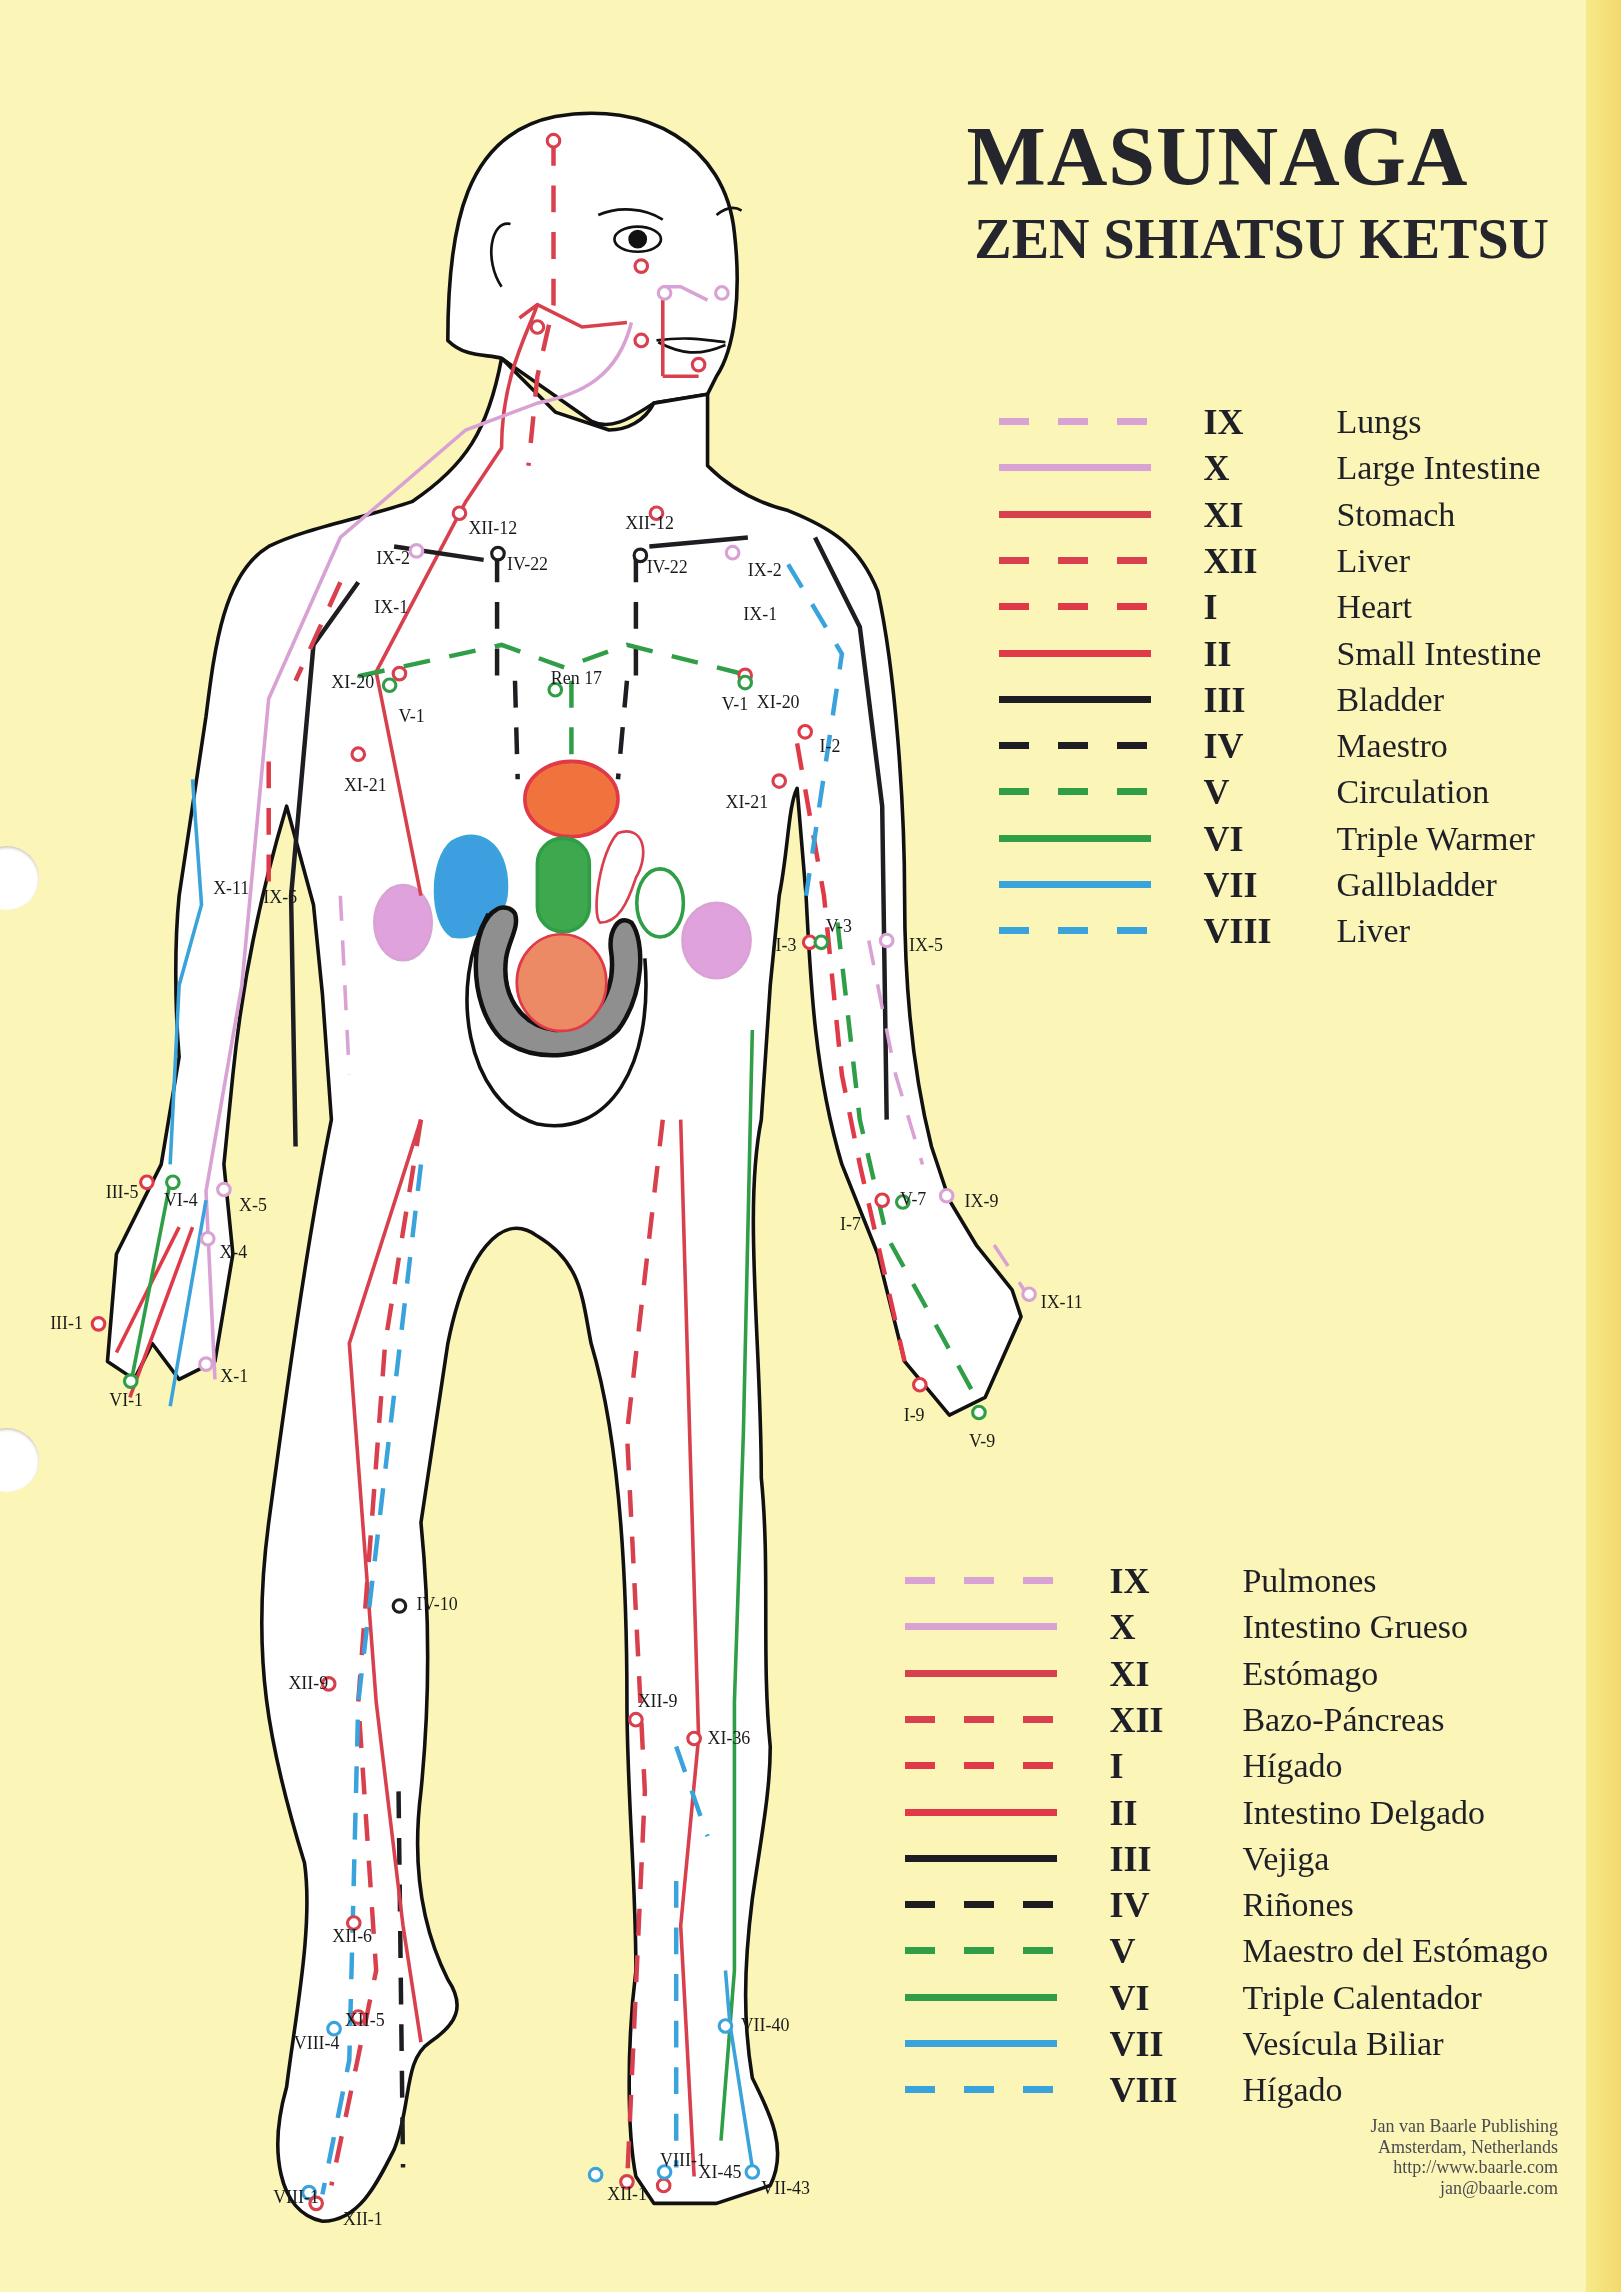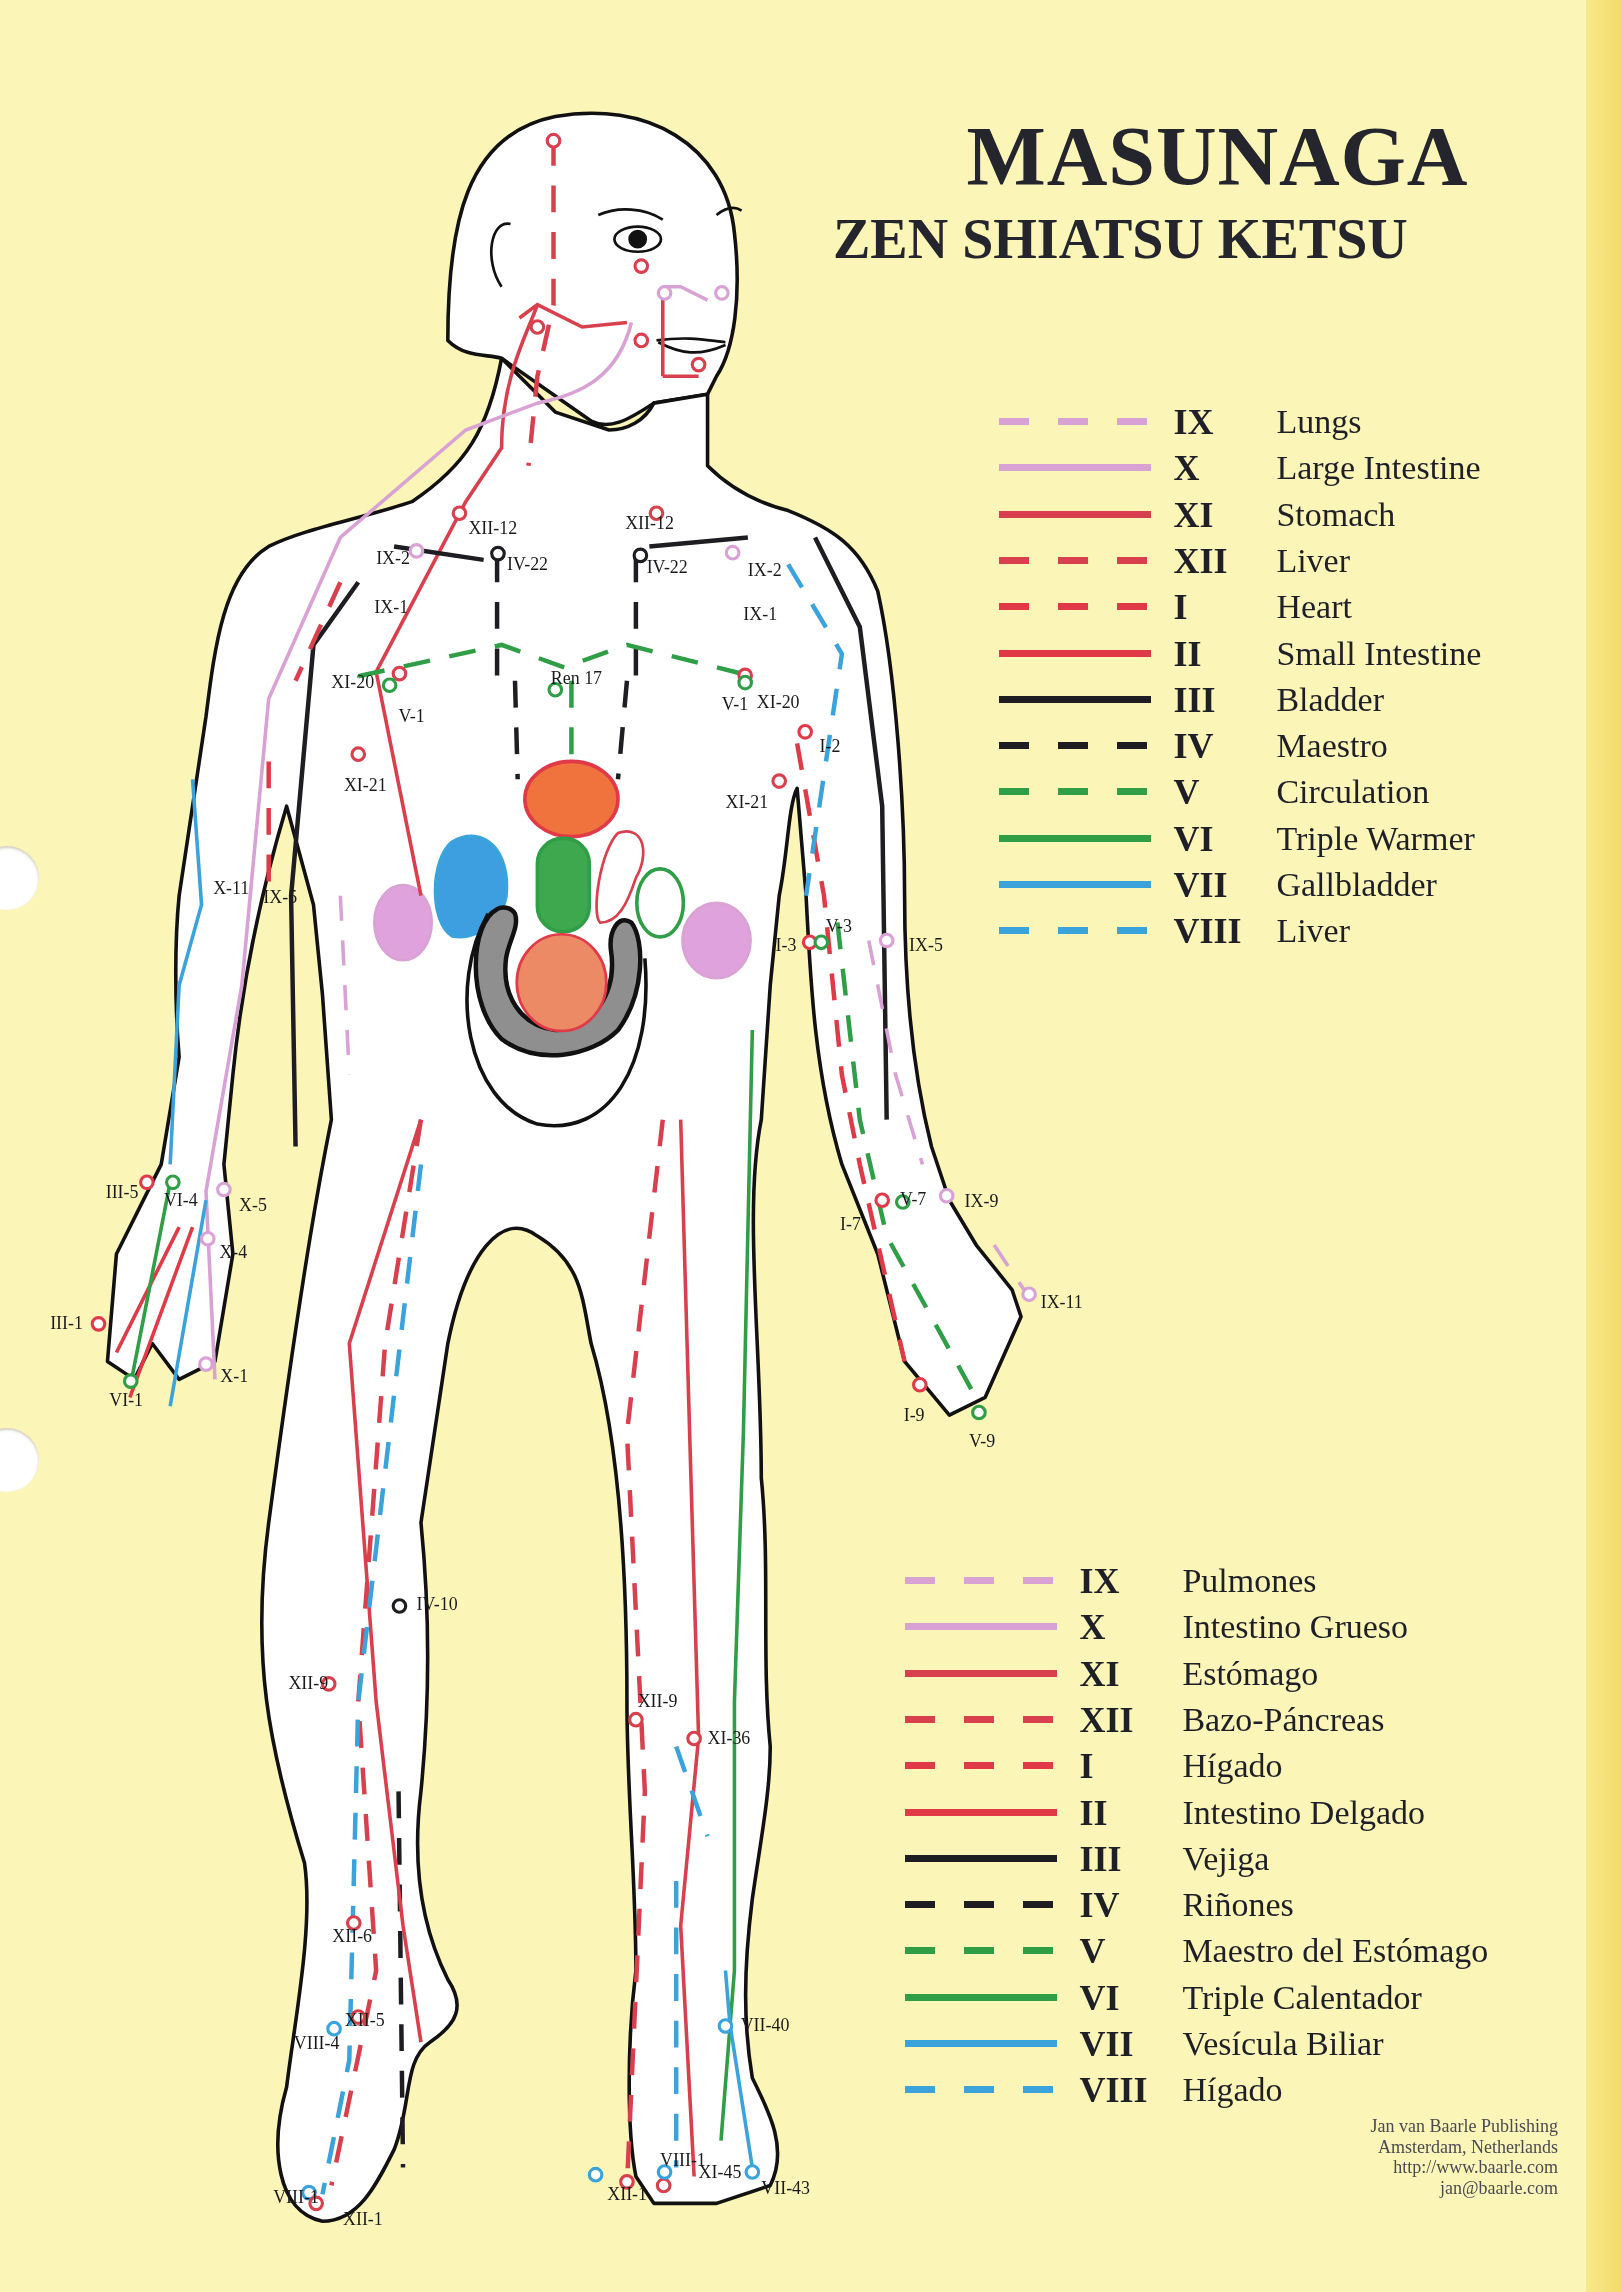--- a/index.html
+++ b/index.html
@@ -19,27 +19,28 @@
     border-radius: 50%; background: #ffffff;
     box-shadow: inset 0 1.8px 2.7px rgba(120,100,60,0.35);
   }
   .title-main {
     position: absolute; left: 931px; top: 115px; width: 573px;
     text-align: center; font-weight: bold; font-size: 84px;
     color: #25252e; letter-spacing: 0.9px; line-height: 1;
   }
   .title-sub {
     position: absolute; left: 833px; top: 211px; width: 716px;
-    text-align: left; font-weight: bold; font-size: 56px;
+    text-align: right; font-weight: bold; font-size: 56px;
     color: #25252e; line-height: 1;
   }
   .legend { position: absolute; }
   .legend-row {
     position: absolute; height: 47px; display: flex; align-items: center;
     white-space: nowrap;
+    gap: 30px;
   }
   .legend-swatch { width: 152px; height: 7.2px; position: relative; flex: 0 0 auto; }
   .legend-num {
     font-weight: bold; font-size: 36px; color: #1f1f28; margin-left: 22.4px;
     width: 103px; display: inline-block;
   }
   .legend-label { font-weight: normal; font-size: 34px; color: #1f1f28; }
   .publisher {
     position: absolute; right: 64px; top: 2116px; text-align: right;
     font-size: 18px; color: #4a4a50; line-height: 20.6px;

